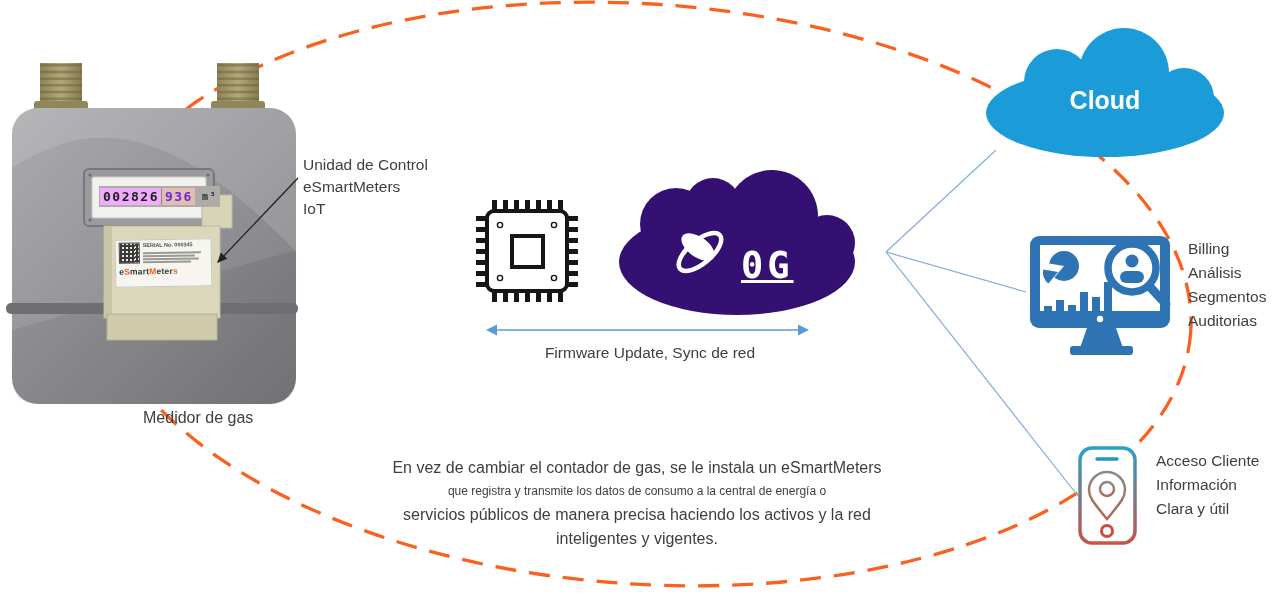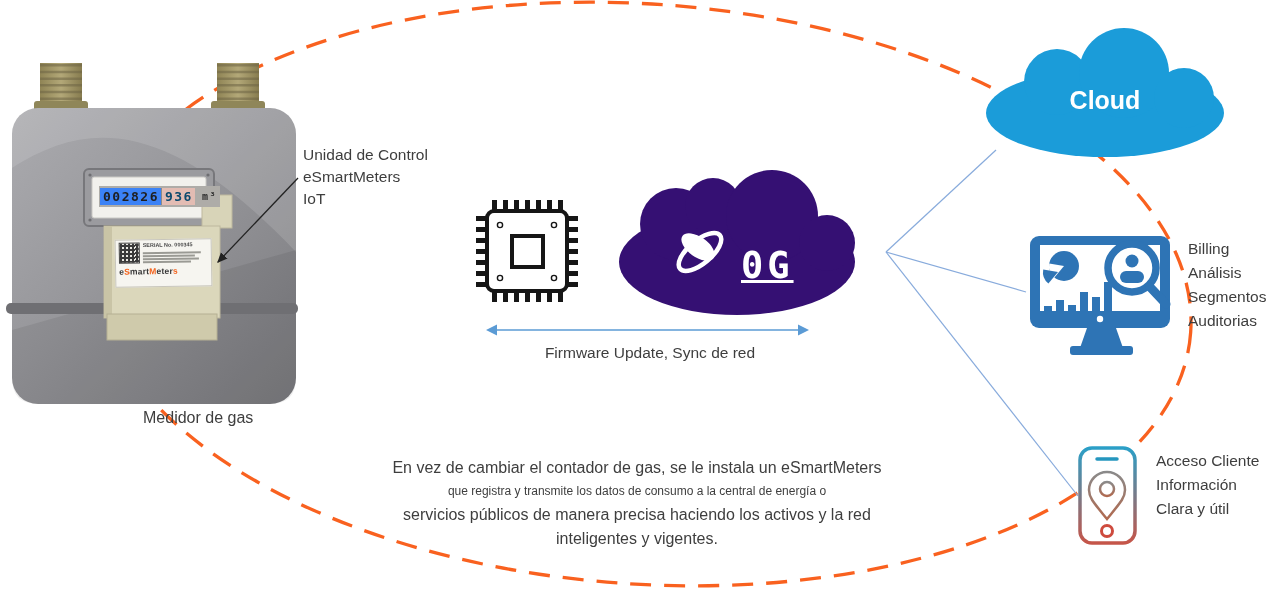--- a/index.html
+++ b/index.html
@@ -19,22 +19,22 @@
         repeating-linear-gradient(90deg,#3a3a3a 0 2px,#e8e8e2 2px 4px);}
   .sticker-meta{flex:1;}
   .serial{font-size:8px;transform:scale(.68);transform-origin:left top;font-weight:bold;color:#4a4a4a;white-space:nowrap;}
   .fineline{height:1.6px;background:#9a9a94;margin:1.4px 0;}
   .logo{font-size:8.5px;font-weight:bold;letter-spacing:.2px;margin-top:2px;color:#3a3a3a;white-space:nowrap;}
   .logo .orange{color:#F4641E;}
   
   .digits{left:99px;top:186px;height:19px;display:flex;align-items:center;background:#AEACA8;padding:1px;}
   .dgrp{font-family:"DejaVu Sans Mono",monospace;font-weight:bold;font-size:13px;letter-spacing:1.5px;
         padding:1px 2px 1px 3px;line-height:15px;}
-  .dblack{background:#3b82f6;color:#1f1f1f;border-right:1px solid #8b8b87;}
-  .dred{background:#E3BCB3;color:#0c4a6e;}
+  .dblack{background:#f0abfc;color:#1f1f1f;border-right:1px solid #8b8b87;}
+  .dred{background:#E3BCB3;color:#6d28d9;}
   .unit{font-size:10px;color:#2e2e2e;margin-left:4px;font-weight:bold;background:transparent;}
   .cloud-label{font-weight:bold;color:#ffffff;}
   .og-label{font-family:"DejaVu Sans Mono",monospace;font-weight:bold;font-size:37px;color:#fff;letter-spacing:4px;}
 </style>
 </head>
 <body>
 
 <div id="canvas">
 
   <svg class="abs" style="left:0;top:0;" width="1280" height="597" viewBox="0 0 1280 597">
@@ -202,21 +202,21 @@
         <div class="fineline" style="width:52px"></div>
         <div class="fineline" style="width:56px"></div>
         <div class="fineline" style="width:48px"></div>
       </div>
     </div>
     <div class="logo"><span>e</span><span class="orange">S</span><span>mart</span><span class="orange">M</span><span>eter</span><span class="orange">s</span></div>
   </div>
 
   <div class="abs txt" style="left:143px;top:407px;font-size:16px;">Medidor de gas</div>
 
-  <div class="abs" style="left:303px;top:144px;">
+  <div class="abs" style="left:303px;top:154px;">
     <div class="txt">Unidad de Control</div>
     <div class="txt">eSmartMeters</div>
     <div class="txt">IoT</div>
   </div>
 
   <div class="abs center" style="left:470px;top:341px;width:360px;">
     <div class="txt" style="line-height:24px;">Firmware Update, Sync de red</div>
   </div>
 
   <div class="abs og-label" style="left:741px;top:244px;text-decoration:underline;">0G</div>

